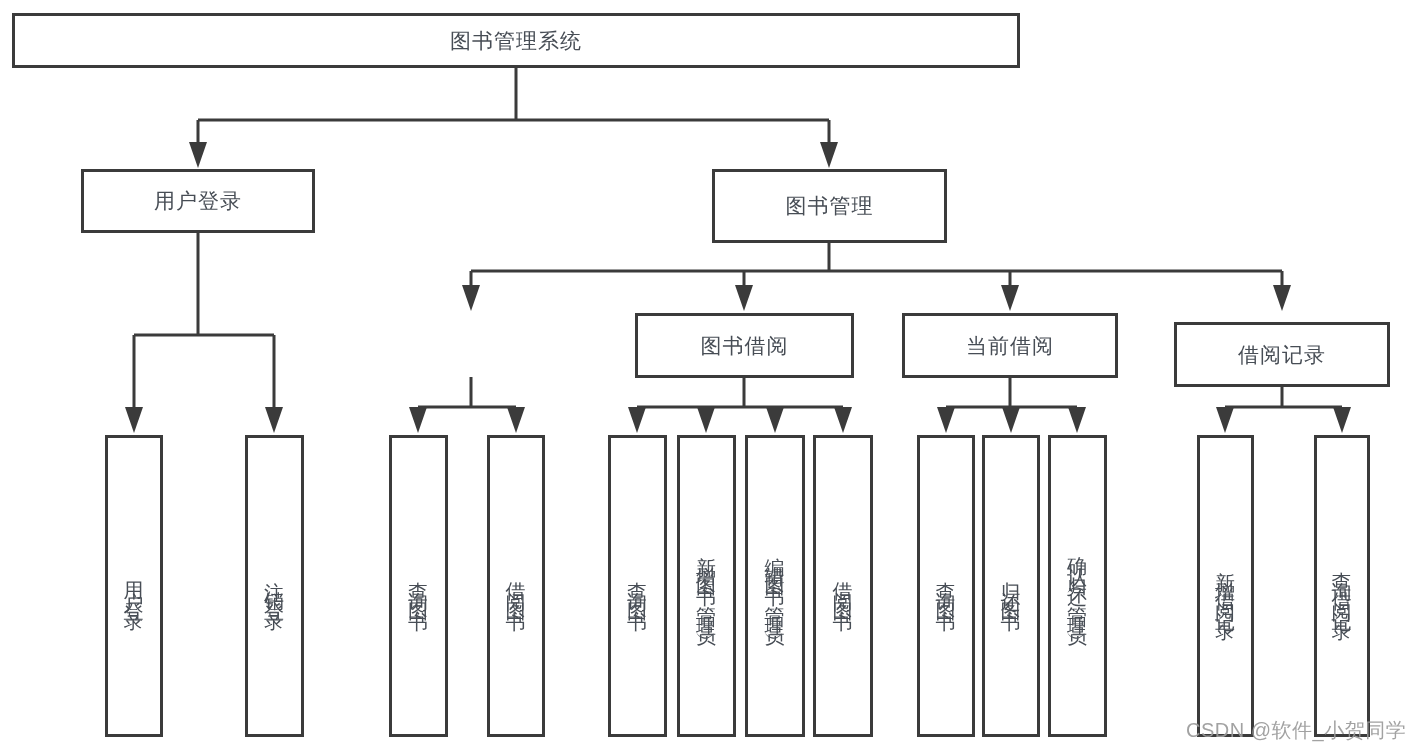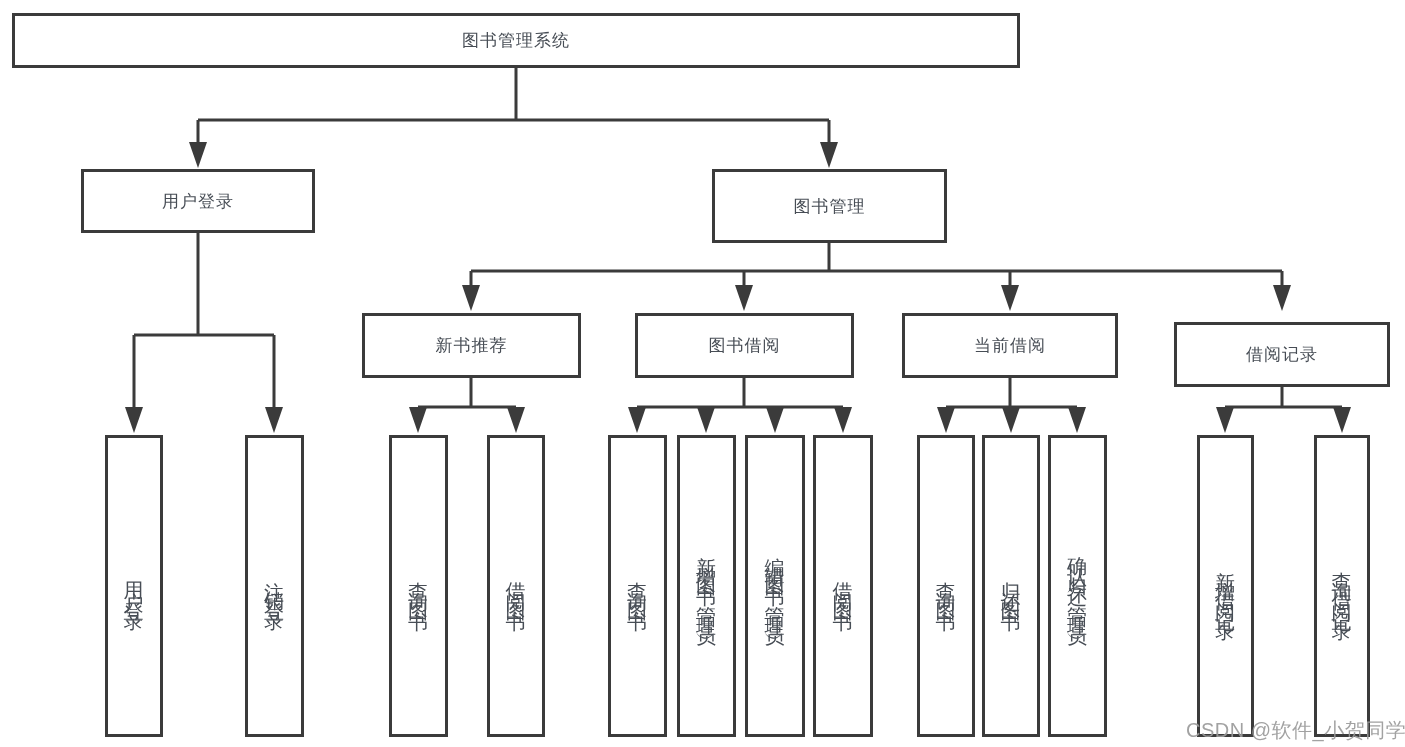--- a/index.html
+++ b/index.html
@@ -22,21 +22,21 @@
   .node{
     position:absolute;
     box-sizing:border-box;
     background:var(--background);
     border:3px solid var(--line);
     display:flex;align-items:center;justify-content:center;
     color:var(--text);
     z-index:2;
   }
   .node .lbl{
-    font-size:17px;
+    font-size:21px;
     letter-spacing:1px;
     white-space:nowrap;
   }
   .node .vlbl{
     font-size:20px;
     writing-mode:vertical-rl;
     text-orientation:mixed;
     letter-spacing:10px;
     line-height:1;
     white-space:nowrap;
@@ -97,23 +97,20 @@
     <span class="lbl">图书管理系统</span>
   </div>
 
   <div class="node" style="left:81px;top:169px;width:234px;height:64px">
     <span class="lbl">用户登录</span>
   </div>
   <div class="node" style="left:712px;top:169px;width:235px;height:74px">
     <span class="lbl">图书管理</span>
   </div>
 
-  <div class="node" style="left:362px;top:313px;width:219px;height:65px">
-    <span class="lbl">新书推荐</span>
-  </div>
   <div class="node" style="left:635px;top:313px;width:219px;height:65px">
     <span class="lbl">图书借阅</span>
   </div>
   <div class="node" style="left:902px;top:313px;width:216px;height:65px">
     <span class="lbl">当前借阅</span>
   </div>
   <div class="node" style="left:1174px;top:322px;width:216px;height:65px">
     <span class="lbl">借阅记录</span>
   </div>
 

